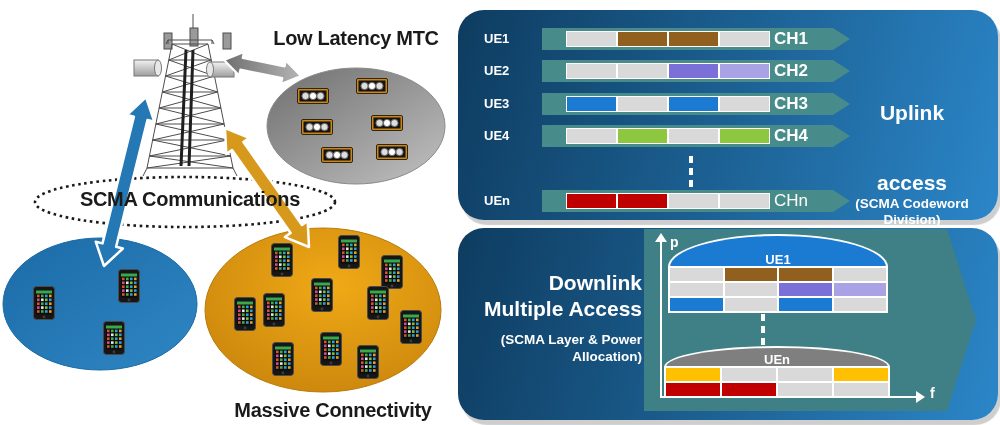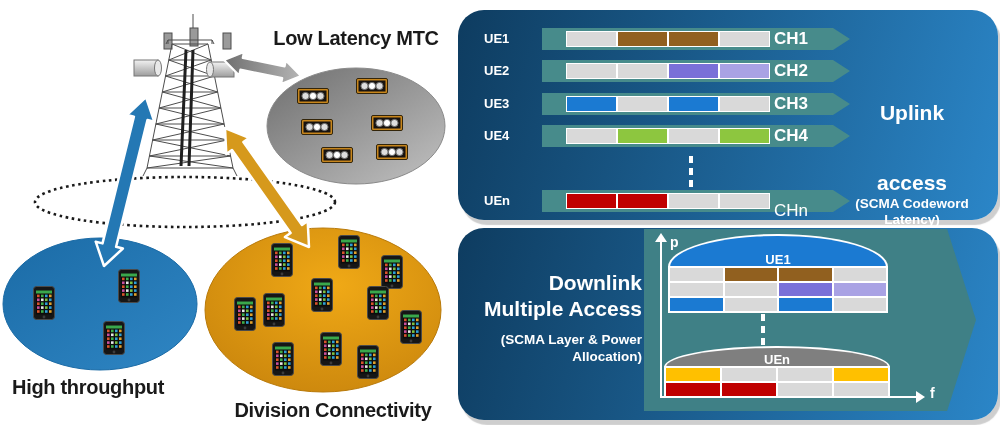--- a/index.html
+++ b/index.html
@@ -19,21 +19,21 @@
   .up-row{position:absolute;left:0;right:0;height:22px;}
   .ue-lab{position:absolute;left:26px;top:0;width:54px;line-height:22px;
           color:#fff;font-weight:700;font-size:13px;}
   .band{position:absolute;left:84px;top:0;width:308px;height:22px;background:#478b8b;
         clip-path:polygon(0 0,calc(100% - 17px) 0,100% 50%,calc(100% - 17px) 100%,0 100%);}
   .bar{position:absolute;left:108px;top:3px;width:204px;height:16px;background:#fff;
        display:flex;gap:2px;padding:1px;box-sizing:border-box;}
   .seg{flex:1;}
   .ch-lab{position:absolute;left:316px;top:0;width:50px;line-height:22px;
           color:#fff;font-weight:700;font-size:17px;}
-  .ch-lab.thin{font-weight:400;margin-top:10px;}
+  .ch-lab.thin{font-weight:400;}
   .vdash{position:absolute;width:4px;
          background:repeating-linear-gradient(to bottom,#fff 0 7px,transparent 7px 12px);}
   .up-dash{left:231px;top:146px;height:32px;}
   .up-title{position:absolute;left:380px;top:46px;width:148px;text-align:center;color:#fff;}
   .up-title .big{font-size:21px;font-weight:700;line-height:26px;margin-top:44px;}
   .up-title .sub{font-size:13.5px;font-weight:700;line-height:16px;}
   
   .dn-title{position:absolute;left:8px;top:42px;width:176px;text-align:right;color:#fff;}
   .dn-title .big{font-size:21px;font-weight:700;line-height:26px;}
   .dn-title .sub{font-size:13.5px;font-weight:700;line-height:17px;margin-top:9px;}
@@ -537,22 +537,22 @@
           <rect x="16" y="20.299999999999997" width="2.6" height="2.6" fill="#2f9fd6"></rect>
           <rect x="4" y="24.2" width="2.6" height="2.6" fill="#d9542b"></rect>
           <rect x="8" y="24.2" width="2.6" height="2.6" fill="#3fae49"></rect>
           <rect x="12" y="24.2" width="2.6" height="2.6" fill="#2f9fd6"></rect>
           <rect x="16" y="24.2" width="2.6" height="2.6" fill="#e0a12d"></rect>
         </g>
       </g>
   </svg>
 
   <div class="dlabel" style="left:246px;top:27px;width:220px;">Low Latency MTC</div>
-  <div class="dlabel" style="left:6px;top:376px;width:170px;text-align:left;padding-left:6px;">High throughput</div>
-  <div class="dlabel" style="left:222px;top:399px;width:222px;">Division Connectivity</div>
+  <div class="dlabel" style="left:60px;top:188px;width:260px;">SCMA Communications</div>
+  <div class="dlabel" style="left:222px;top:399px;width:222px;">Massive Connectivity</div>
 
   <div class="panel panel-up">
     <div>
         <div class="up-row" style="top: 18px;">
           <span class="ue-lab">UE1</span>
           <div class="band"></div>
           <div class="bar">
             <div class="seg" style="background:#d9d9d9"></div>
             <div class="seg" style="background:#91601f"></div>
             <div class="seg" style="background:#91601f"></div>
@@ -604,21 +604,21 @@
           </div>
           <span class="ch-lab thin">CHn</span>
         </div>
       </div>
     <div class="vdash up-dash"></div>
     <div class="up-title">
       <div class="big">Uplink</div>
       <div class="big">access</div>
       <div class="sub">
         <span>(SCMA Codeword</span><br>
-        <span>Latency)</span>
+        <span>Division)</span>
       </div>
     </div>
   </div>
 
   <div class="panel panel-dn">
     <div class="dn-title">
       <div class="big">Downlink</div>
       <div class="big">Multiple Access</div>
       <div class="sub">
         <span>(SCMA Layer &amp; Power</span><br>

